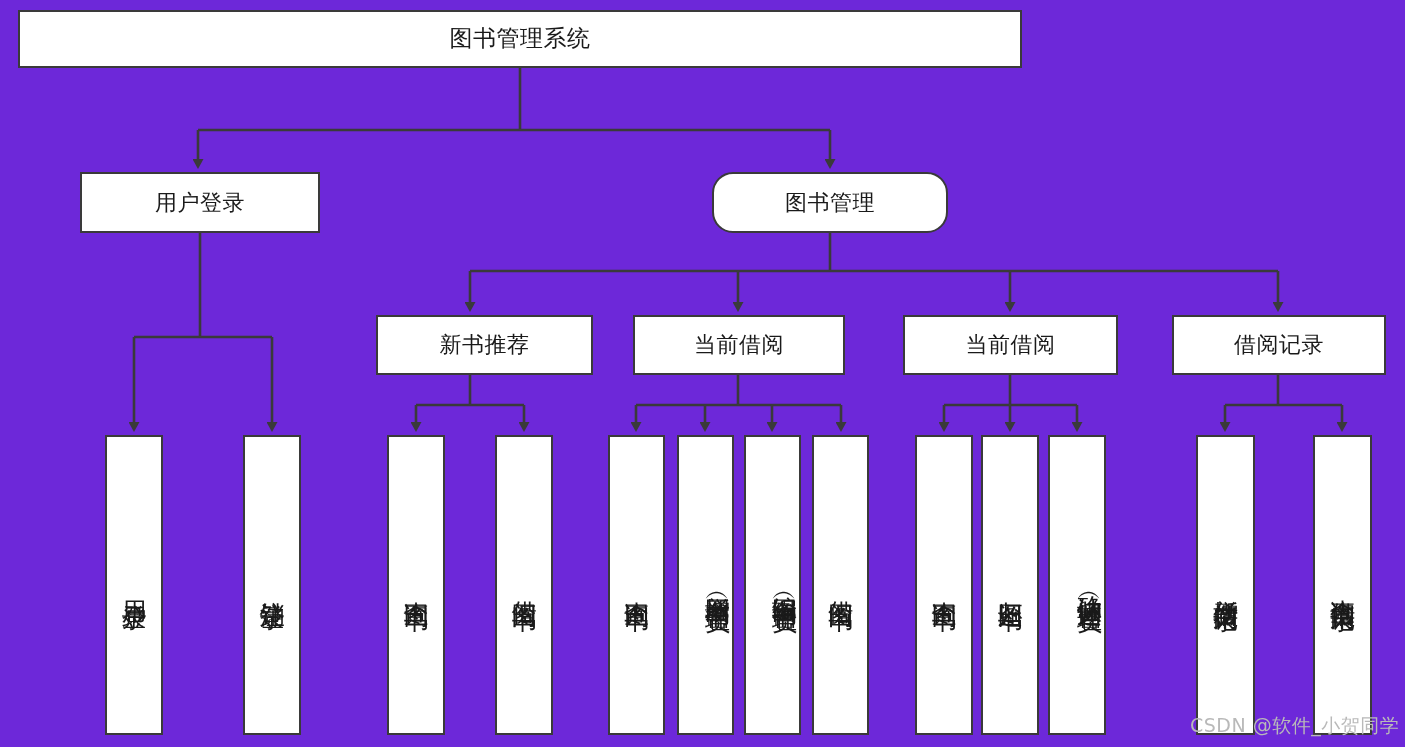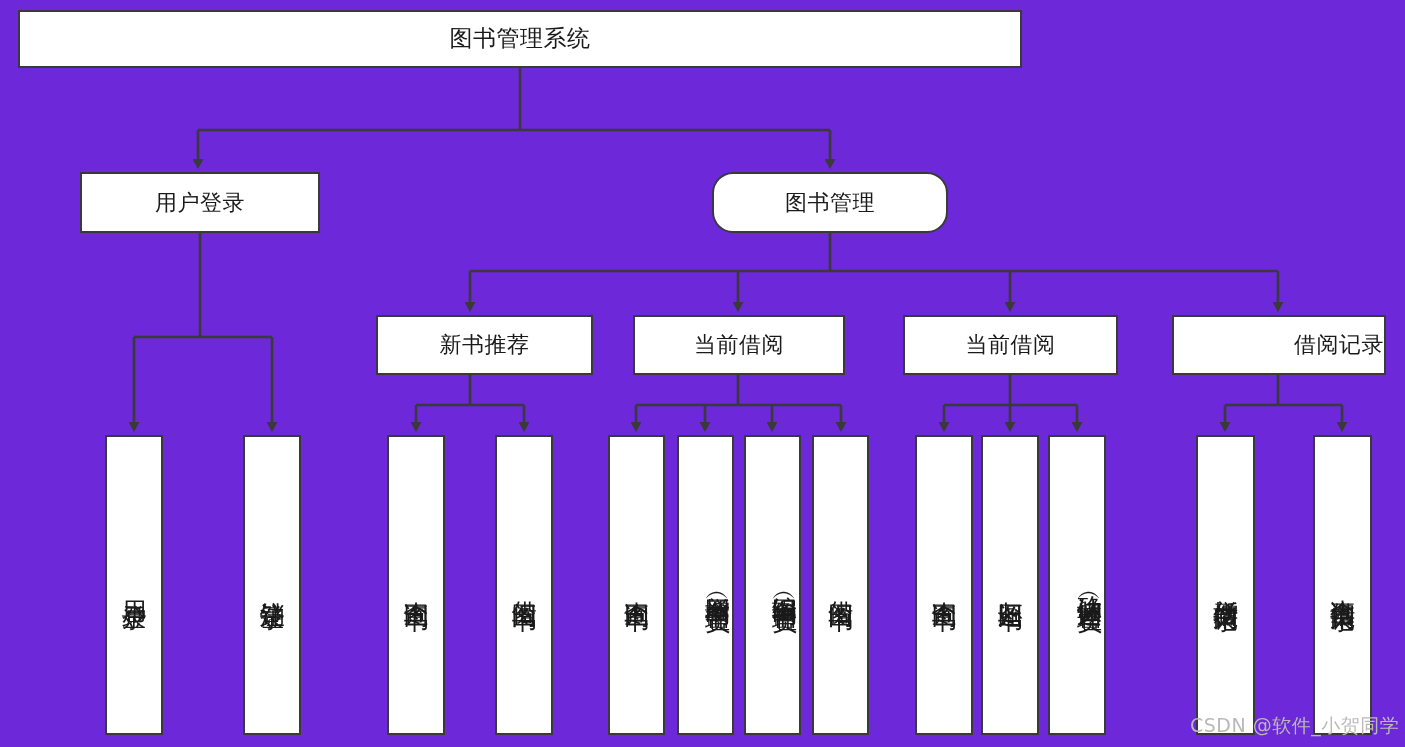--- a/index.html
+++ b/index.html
@@ -135,21 +135,21 @@
 
   <div class="node h" style="left:376px; top:315px; width:217px; height:60px;">
     <span>新书推荐</span>
   </div>
   <div class="node h" style="left:633px; top:315px; width:212px; height:60px;">
     <span>当前借阅</span>
   </div>
   <div class="node h" style="left:903px; top:315px; width:215px; height:60px;justify-content:center;">
     <span>当前借阅</span>
   </div>
-  <div class="node h" style="left:1172px; top:315px; width:214px; height:60px;justify-content:flex-end;">
+  <div class="node h" style="left:1172px; top:315px; width:214px; height:60px;">
     <span>借阅记录</span>
   </div>
 
   <div class="node v mid" style="left:105px; top:435px; width:58px; height:300px;">
     <span>用户登录</span>
   </div>
   <div class="node v mid" style="left:243px; top:435px; width:58px; height:300px;">
     <span>注销登录</span>
   </div>
 

